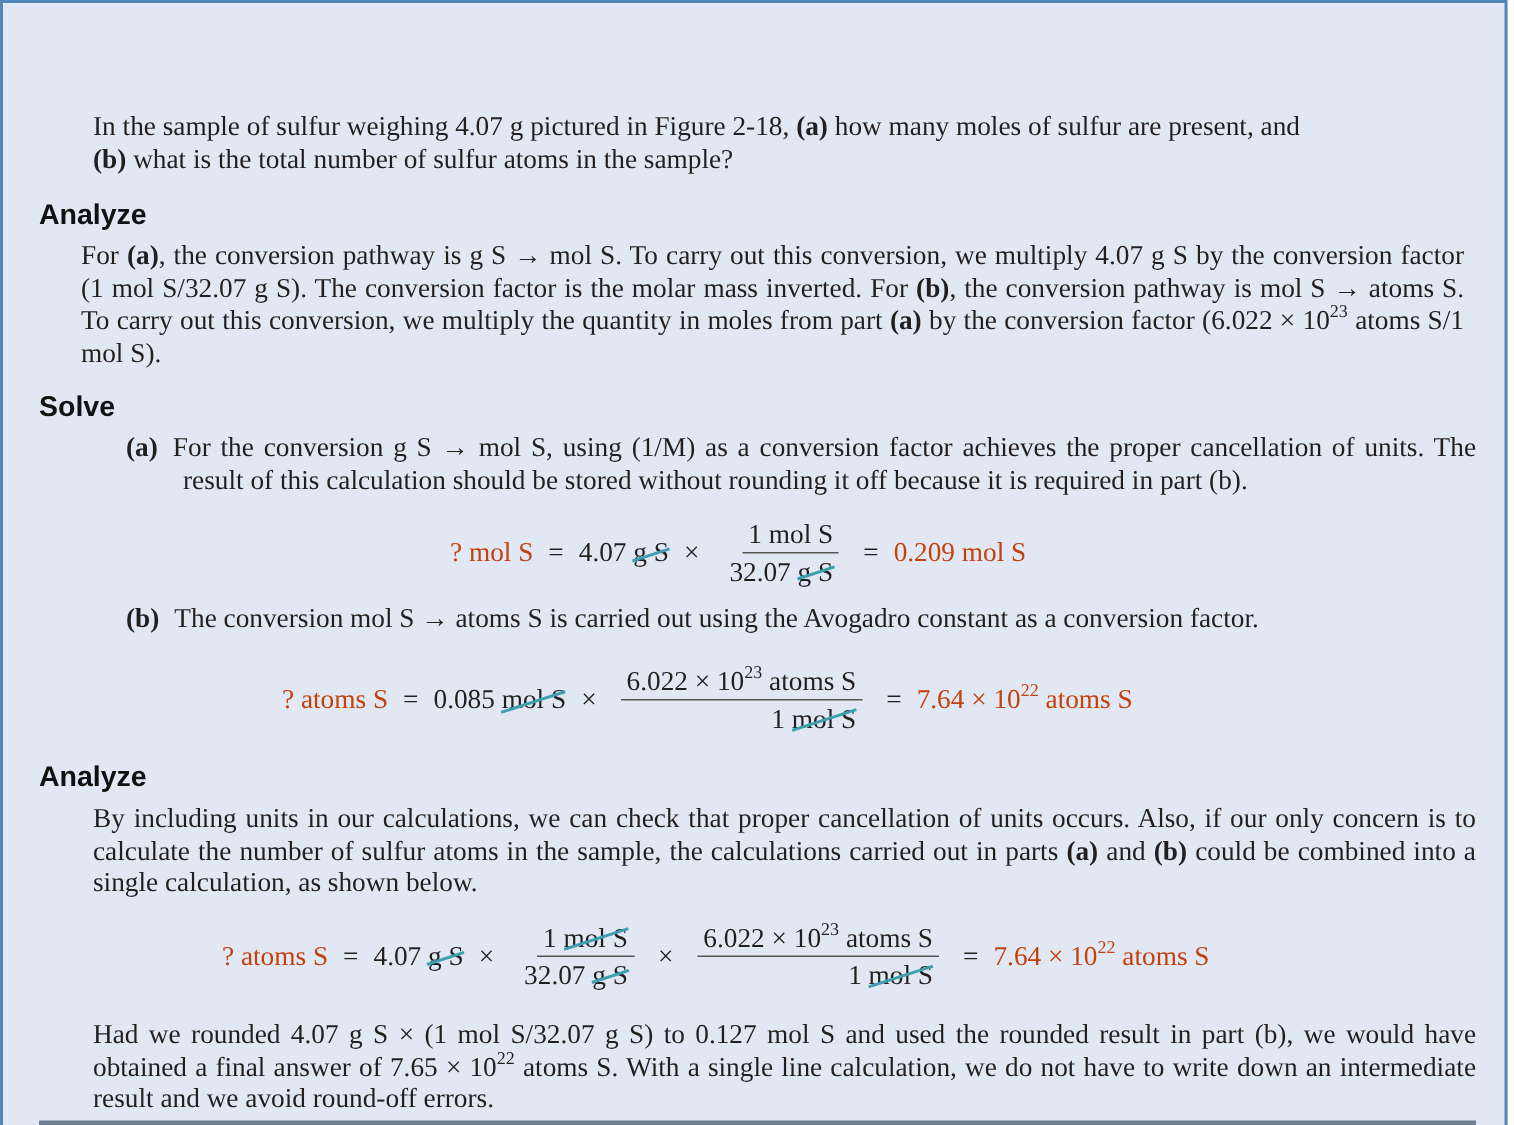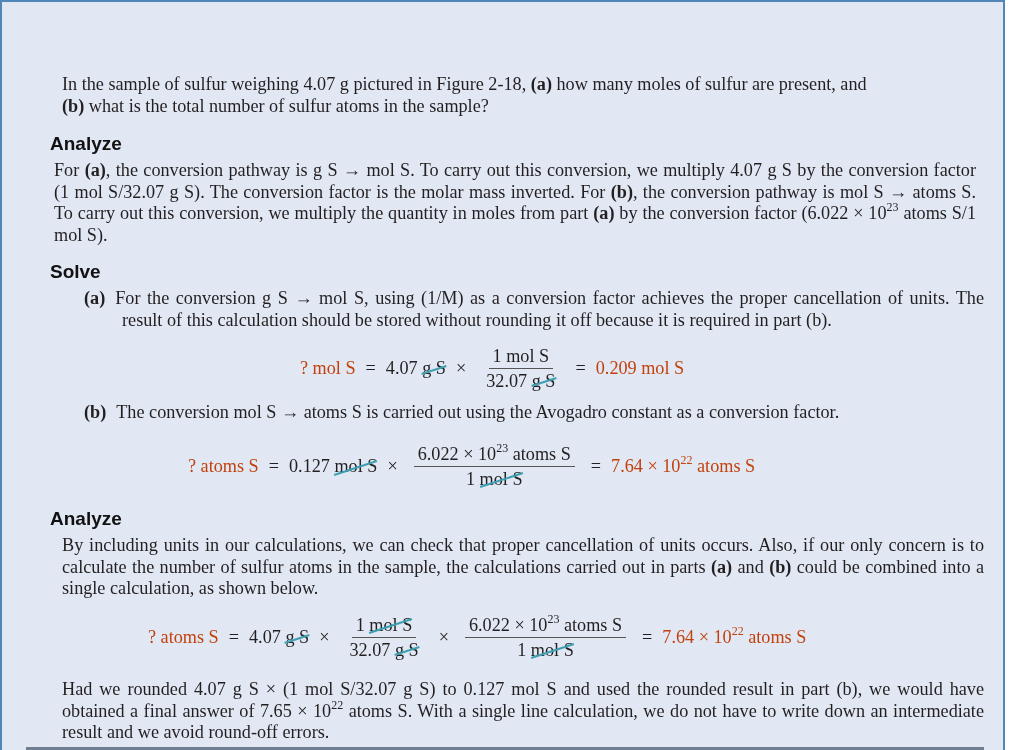--- a/index.html
+++ b/index.html
@@ -19,34 +19,34 @@
   .title-row {
     position:absolute; top:22px; left:24px;
     font-family:"Liberation Sans","DejaVu Sans",sans-serif;
     font-weight:bold; font-size:19.5px; color:#111;
     white-space:nowrap;
   }
   .title-row .tag { display:inline-block; width:192px; }
   .sec {
     position:absolute; left:24px;
     font-family:"Liberation Sans","DejaVu Sans",sans-serif;
-    font-weight:bold; font-size:19px; color:#111;margin-left:24px;
+    font-weight:bold; font-size:19px; color:#111;
   }
   .p {
     position:absolute; font-size:18.2px; line-height:21.5px;
     text-align:justify; text-align-last:left;
   }
   .p b { font-weight:bold; }
   .eq {
     position:absolute; font-size:18.2px; white-space:nowrap;
     display:flex; align-items:center;
   }
   .mag { color:#c2410c; }
   .frac {
-    display:inline-flex; flex-direction:column; align-items:center;
+    display:inline-flex; flex-direction:column; align-items:flex-end;
     margin:0 6px;
   }
   .frac .num { padding:0 4px 1px; border-bottom:1.5px solid #555; line-height:22px; }
   .frac .den { padding:1px 4px 0; line-height:22px; }
   .op { margin:0 10px; }
   .cancel { position:relative; display:inline-block; }
   .cancel::after {
     content:""; position:absolute; left:-1px; right:-1px; top:52%;
     height:2px; background:#3e9fb0; transform:rotate(-18deg);
   }
@@ -92,21 +92,21 @@
     <span class="mag">0.209 mol S</span>
   </div>
 
   <div class="p" style="top:400px;left:82px;width:900px;">
     <b class="label-b">(b)</b><span>The conversion mol S → atoms S is carried out using the Avogadro constant as a conversion factor.</span>
   </div>
 
   <div class="eq" style="top:441px;left:186px;">
     <span class="mag">? atoms S</span>
     <span class="op">=</span>
-    <span>0.127</span>&nbsp;<span class="cancel">mol S</span>
+    <span>0.085</span>&nbsp;<span class="cancel">mol S</span>
     <span class="op">×</span>
     <span class="frac">
       <span class="num"><span>6.022 × 10</span><sup>23</sup><span> atoms S</span></span>
       <span class="den"><span>1</span>&nbsp;<span class="cancel">mol S</span></span>
     </span>
     <span class="op">=</span>
     <span class="mag"><span>7.64  × 10</span><sup>22</sup><span> atoms S</span></span>
   </div>
 
   <div class="sec" style="top:506px;">Analyze</div>

